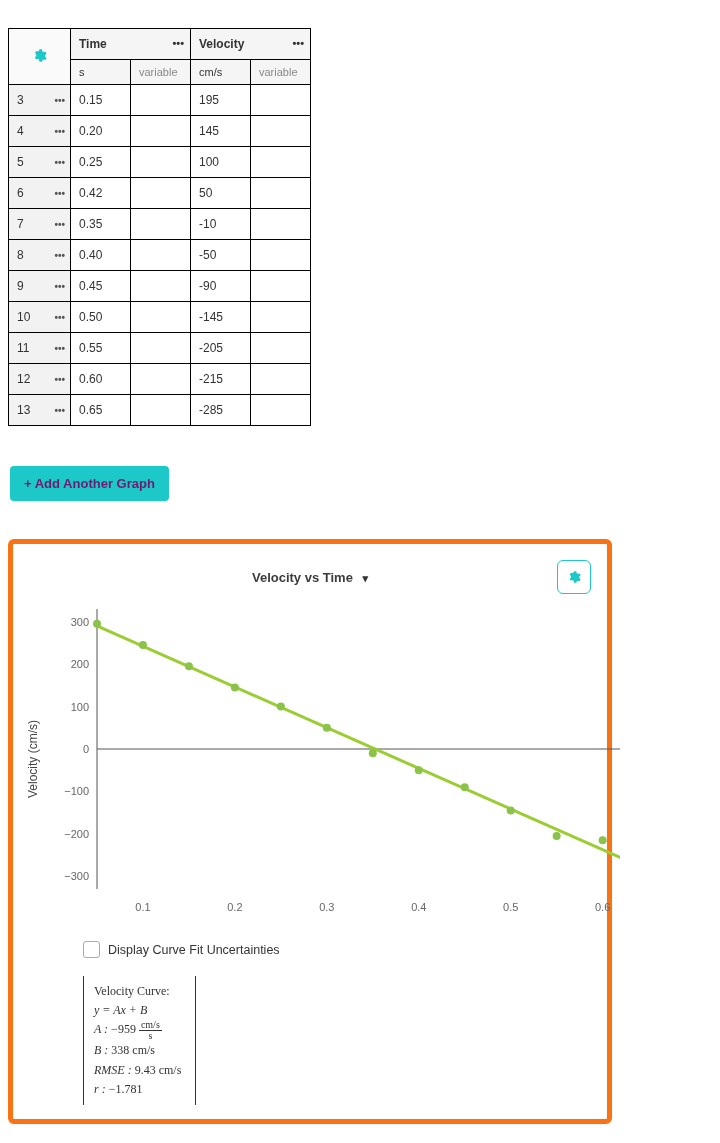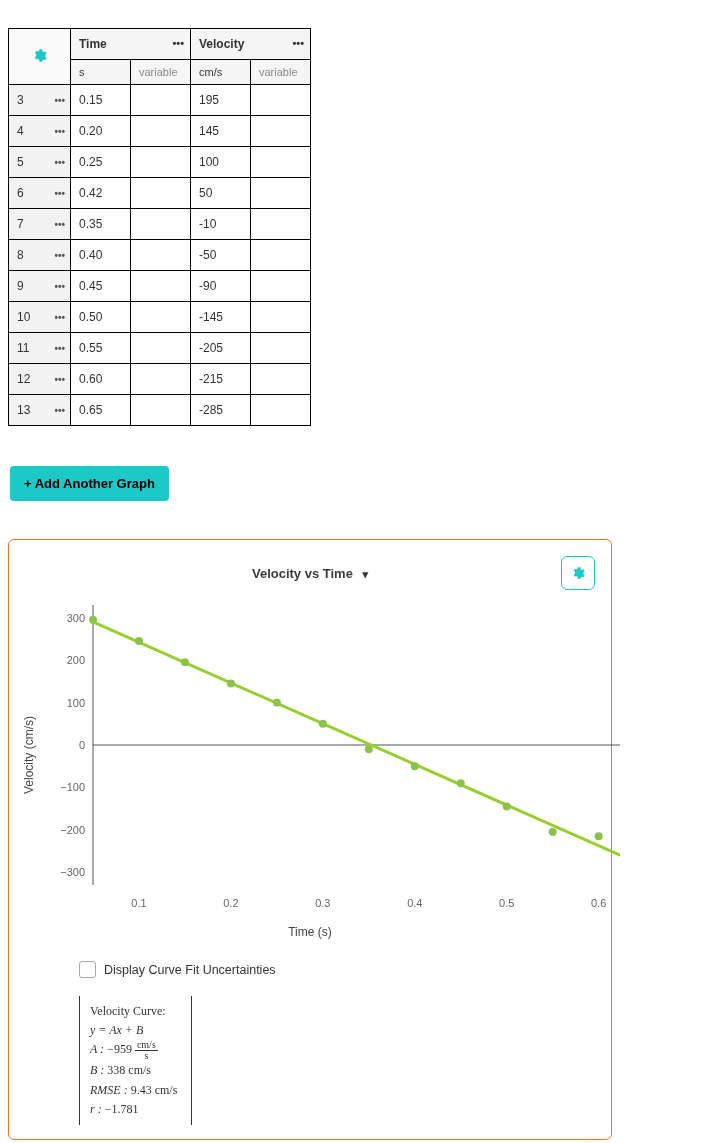--- a/index.html
+++ b/index.html
@@ -16,24 +16,24 @@
   table.data th.col-sub.var { color:#888;margin-left:24px; }
   table.data td.idx { background:#f2f2f2; text-align:left; padding:8px 6px 8px 8px; width:34px; font-weight:500; position:relative; }
   table.data td.idx .dots { position:absolute; right:5px; top:50%; transform:translateY(-50%); color:#555; font-weight:bold; font-size:10px; }
   table.data td.val { padding:8px 8px; width:60px;margin-top:13px; }
   table.data td.valb { padding:8px 8px; width:60px; }
   .col-head .hdots { position:absolute; right:6px; top:8px; color:#333; font-weight:bold; font-size:11px; }
 
   .gear { display:inline-block; color:#1cc8c8; }
   .gear svg { width:15px; height:15px; display:block; }
 
-  .add-btn { margin:40px 0 0 2px; background:#1cc8c8; color:#000000; border:none; border-radius:4px; padding:10px 14px; font-size:13px; font-weight:600; cursor:pointer; }
+  .add-btn { margin:40px 0 0 2px; background:#1cc8c8; color:#701a75; border:none; border-radius:4px; padding:10px 14px; font-size:13px; font-weight:600; cursor:pointer; }
 
   
-  .card { margin-top:38px; background:#fff; border:1px solid #f97316; border-radius:6px; padding:20px 14px 14px 14px; position:relative; box-shadow:0 1px 2px rgba(0,0,0,0.03); }
+  .card { margin-top:38px; background:#fff; border:5px solid #f97316; border-radius:6px; padding:20px 14px 14px 14px; position:relative; box-shadow:0 1px 2px rgba(0,0,0,0.03); }
   .card-title { text-align:center; font-weight:600; font-size:13px; margin:6px 0 14px 0; color:#3b3b3b; }
   .chev { display:inline-block; margin-left:6px; font-size:11px; color:#333; }
   .card-gear { position:absolute; right:16px; top:16px; width:34px; height:34px; border:1px solid #1cc8c8; border-radius:6px; display:flex; align-items:center; justify-content:center; cursor:pointer; }
   .card-gear svg { width:14px; height:14px; color:#1cc8c8; }
 
   .plot-wrap { position:relative; width:650px; height:320px; margin:0 auto; }
   .ylab { position:absolute; left:6px; top:50%; transform:translate(-50%,-50%) rotate(-90deg); transform-origin:center; font-size:12px; color:#444; white-space:nowrap; }
   .xlab { text-align:center; font-size:12px; margin-top:10px; color:#444; }
   svg.plot { display:block; }
   .tick-label { font-size:11px; fill:#666; }
@@ -210,21 +210,20 @@
             <circle cx="299.8387096774194" cy="128.78787878787878" r="4" class="pt"></circle>
             <circle cx="345.8064516129032" cy="154.24242424242425" r="4" class="pt"></circle>
             <circle cx="391.77419354838713" cy="171.2121212121212" r="4" class="pt"></circle>
             <circle cx="437.74193548387103" cy="188.1818181818182" r="4" class="pt"></circle>
             <circle cx="483.7096774193549" cy="211.51515151515153" r="4" class="pt"></circle>
             <circle cx="529.6774193548388" cy="236.96969696969697" r="4" class="pt"></circle>
             <circle cx="575.6451612903224" cy="241.21212121212122" r="4" class="pt"></circle>
             <circle cx="621.6129032258063" cy="270.90909090909093" r="4" class="pt"></circle>
           </svg>
       </div>
-      <div class="xlab">Time (s)</div>
 
       <div class="fit-check">
         <span class="box"></span>
         <span>Display Curve Fit Uncertainties</span>
       </div>
 
       <div class="fit-box">
         <div>Velocity Curve:</div>
         <div class="eq">y = Ax + B</div>
         <div>

